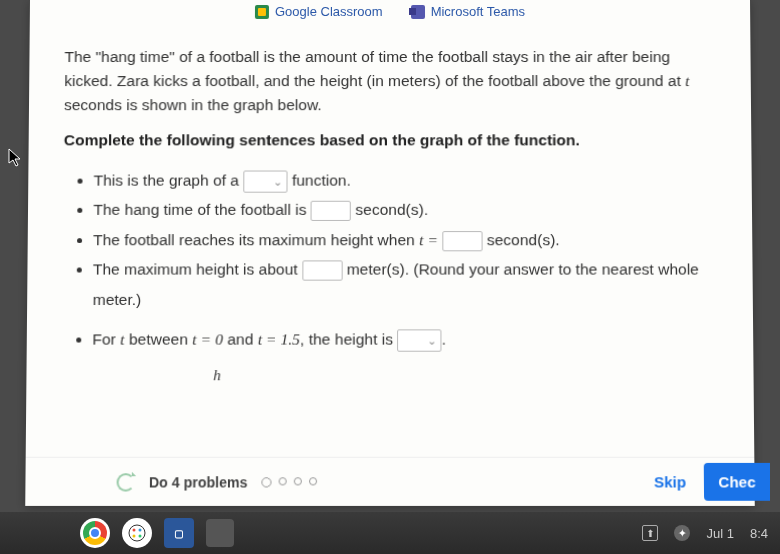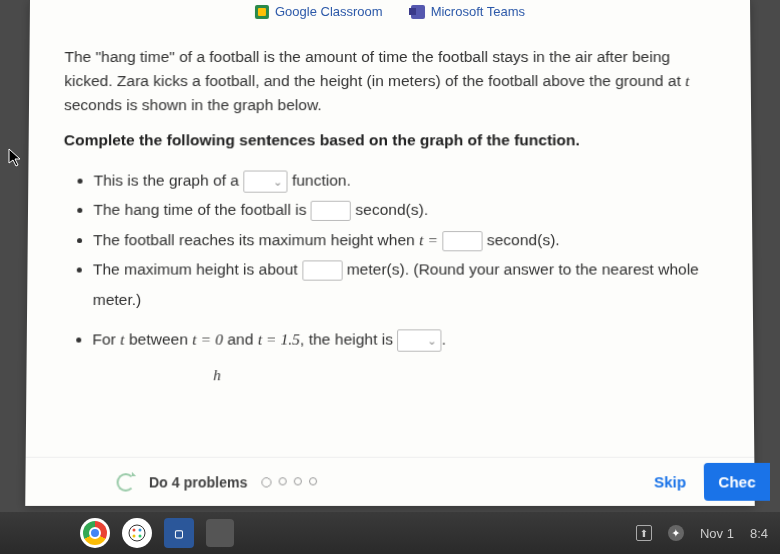--- a/index.html
+++ b/index.html
@@ -221,16 +221,16 @@
         <circle cx="13" cy="7" r="1.5" fill="#3498db"></circle>
         <circle cx="7" cy="13" r="1.5" fill="#f1c40f"></circle>
         <circle cx="13" cy="13" r="1.5" fill="#2ecc71"></circle>
       </svg>
   </div>
   <div class="tb-ic word">▢</div>
   <div class="generic"></div>
   <div class="tb-right">
     <span class="tray-ic">⬆</span>
     <span class="circ">✦</span>
-    <span>Nov 1</span>
+    <span>Jul 1</span>
     <span>8:4</span>
   </div>
 </div>
 
 </body></html>

